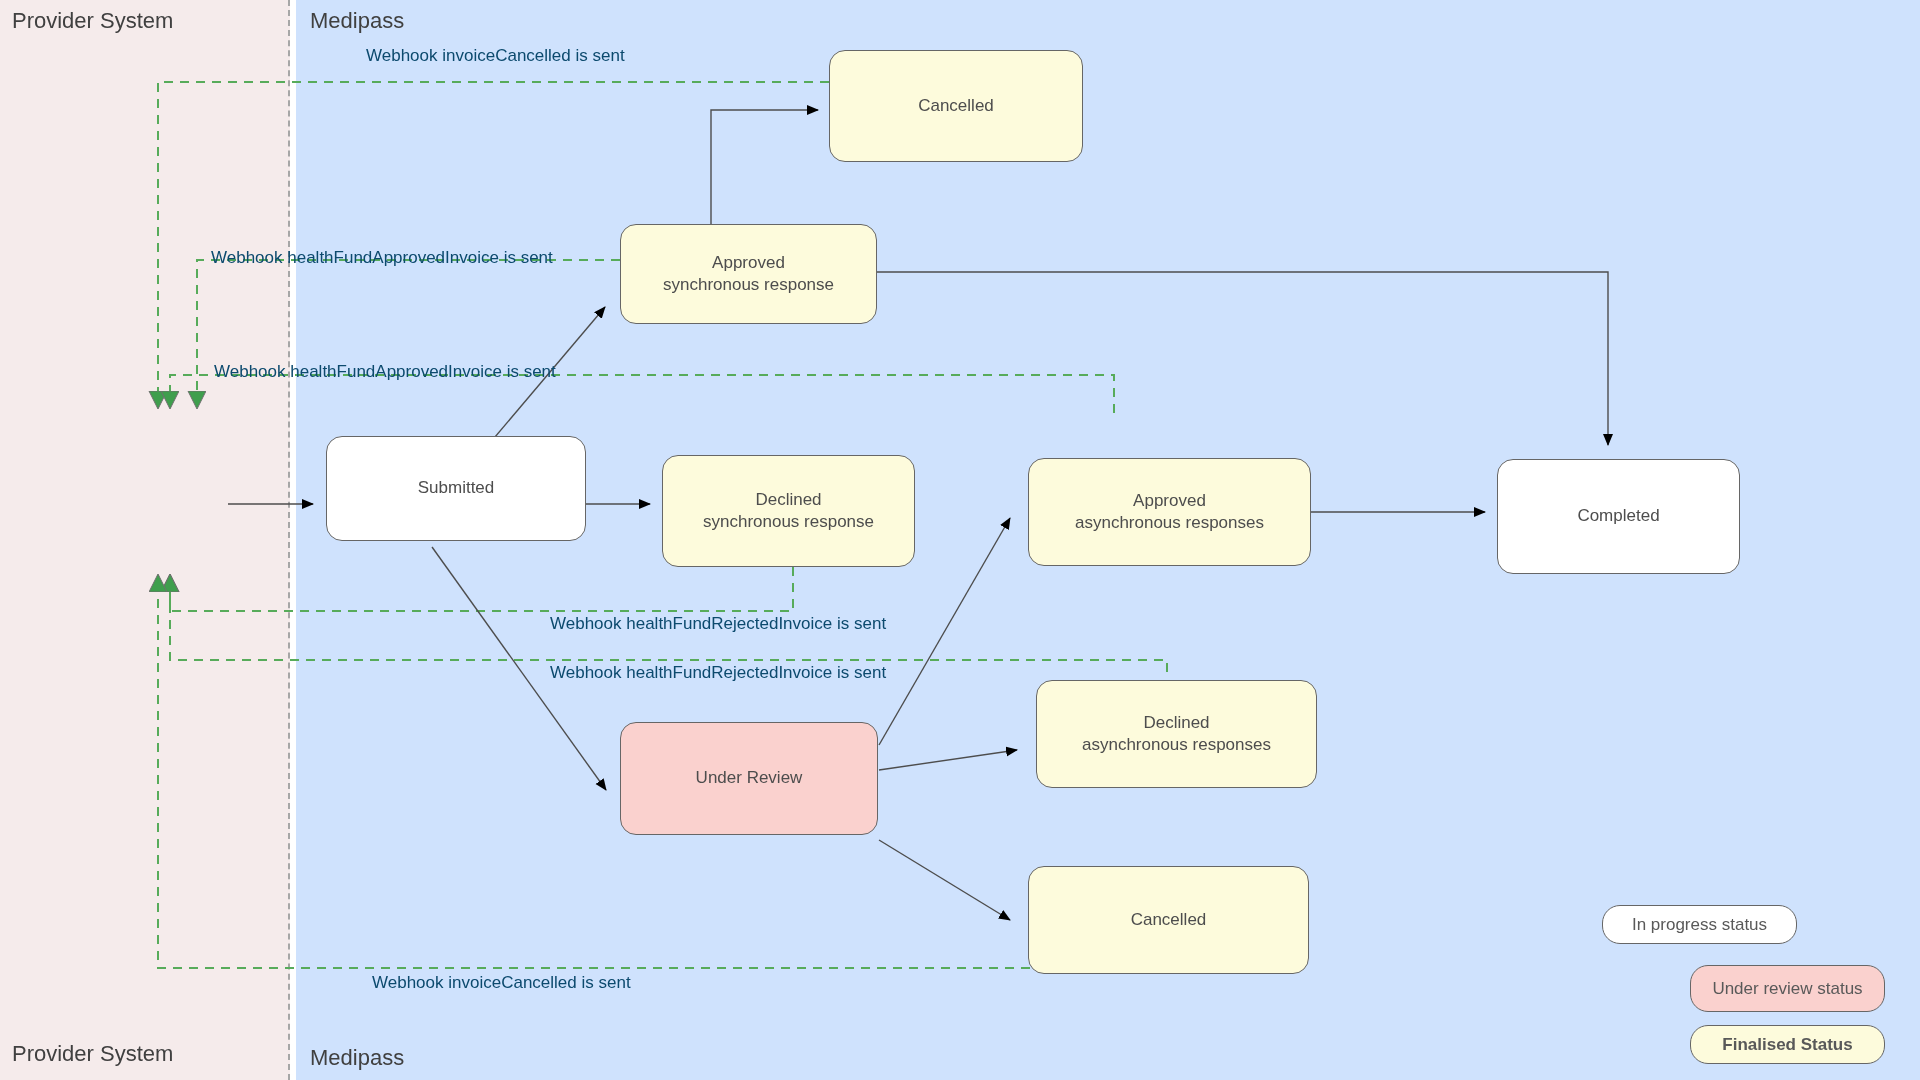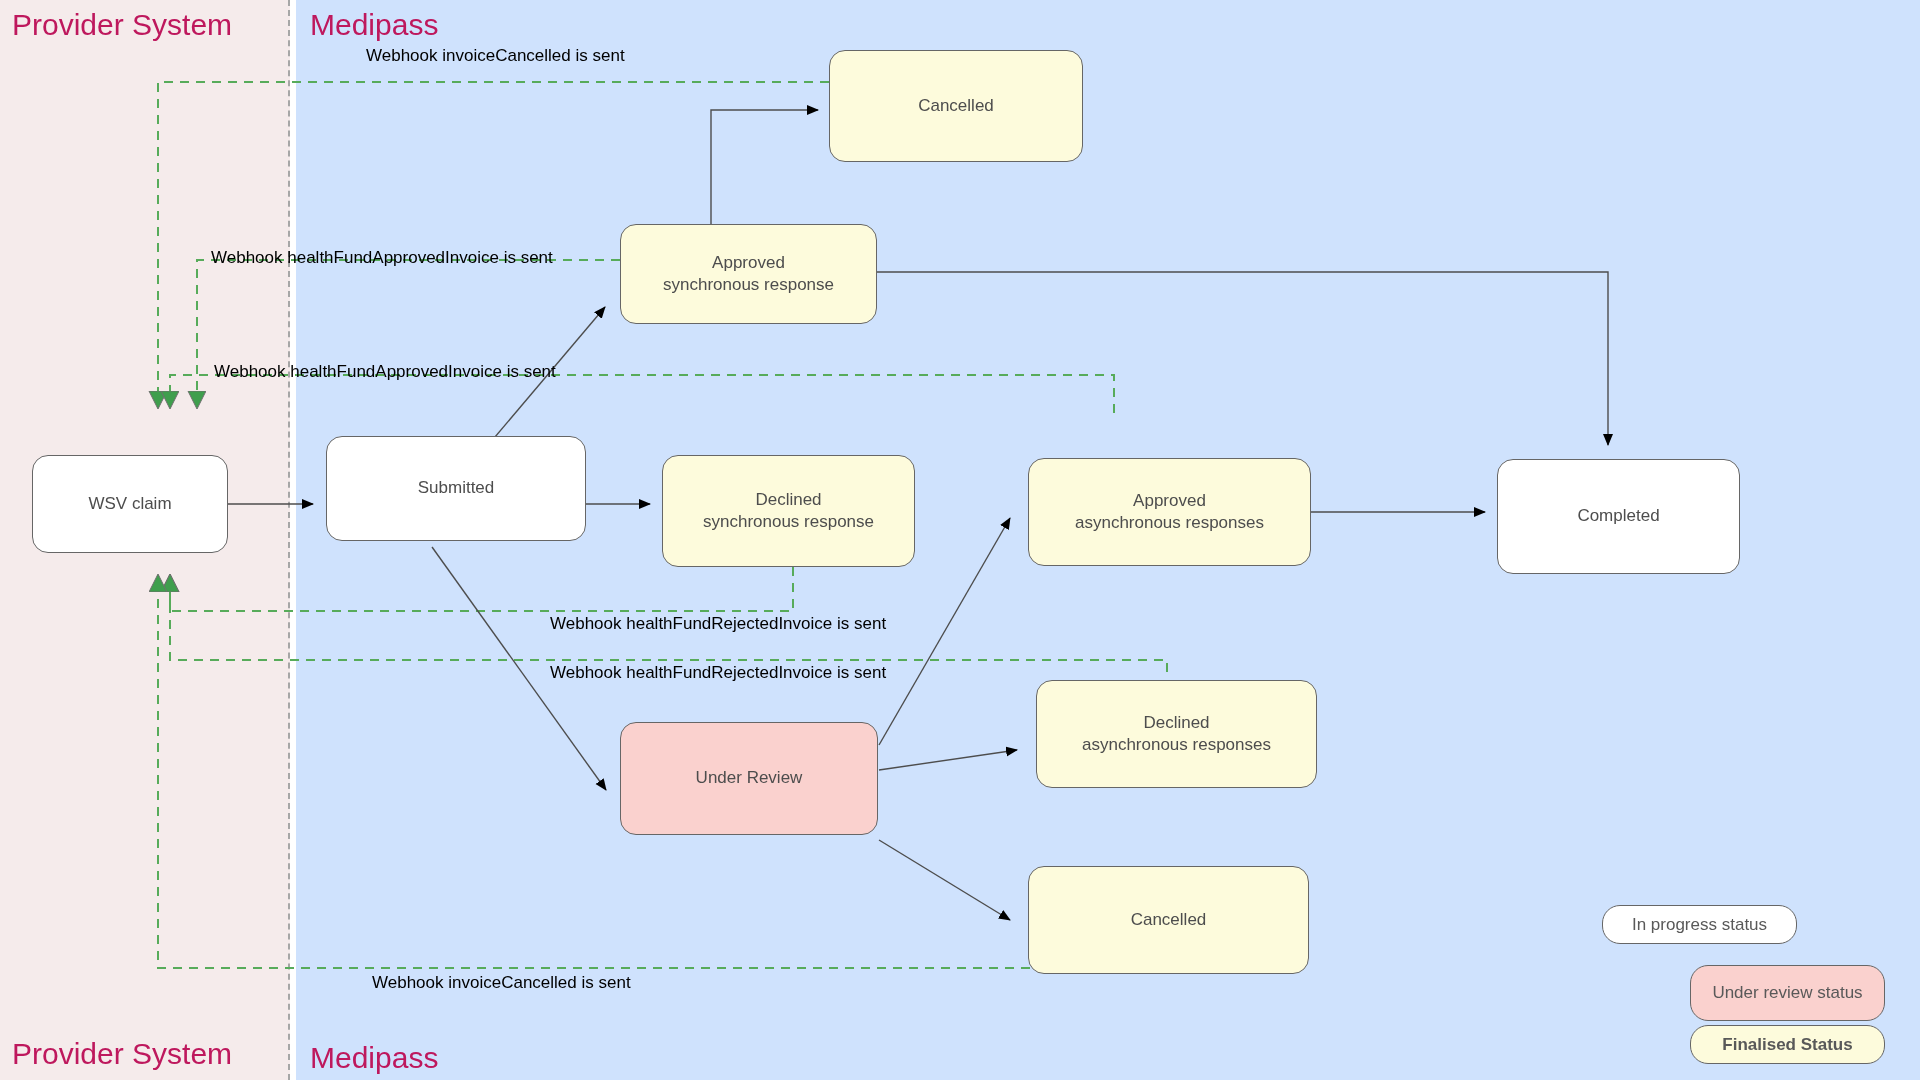--- a/index.html
+++ b/index.html
@@ -24,22 +24,22 @@
     left: 0px; top: 0px; width: 290px; height: 1080px;
     background: #f5ebeb;
     border-right: 2px dashed #a6a6a6;
   }
   #lane-medipass {
     left: 296px; top: 0px; width: 1624px; height: 1080px;
     background: #cfe2fd;
   }
   .lane-title {
     position: absolute;
-    font-size: 30px;
-    color: #be185d;
+    font-size: 22px;
+    color: #404040;
     white-space: nowrap;
   }
   #title-provider-top { left: 12px; top: 8px; }
   #title-medipass-top { left: 310px; top: 8px; }
   #title-provider-bottom { left: 12px; top: 1054px; transform: translateY(-50%); }
   #title-medipass-bottom { left: 310px; top: 1058px; transform: translateY(-50%); }
 
   
   #edges {
     position: absolute;
@@ -65,21 +65,21 @@
     padding: 4px 23px;
   }
   .node.inprogress { background: #ffffff; }
   .node.finalised  { background: #fdfbdc; }
   .node.review     { background: #fad1ce; }
 
   
   .wh-label {
     position: absolute;
     font-size: 17px;
-    color: #000000;
+    color: #0c4a6e;
     white-space: nowrap;
   }
 
   
   .legend-item {
     position: absolute;
     box-sizing: border-box;
     border: 1px solid #666666;
     border-radius: 18px;
     display: flex;
@@ -163,23 +163,20 @@
       <path d="M879,770 L1017,750" marker-end="url(#arrowBlack)"></path>
     </g>
     <g stroke="#4d4d4d" stroke-width="1.4" fill="none">
       <path d="M879,840 L1010,920" marker-end="url(#arrowBlack)"></path>
     </g>
     <g stroke="#4d4d4d" stroke-width="1.4" fill="none">
       <line x1="1311" y1="512" x2="1485" y2="512" marker-end="url(#arrowBlack)"></line>
     </g>
   </svg>
 
-  <div class="node inprogress" style="left:32px; top:455px; width:196px; height:98px;">
-    <span>WSV claim</span>
-  </div>
 
   <div class="node inprogress" style="left:326px; top:436px; width:260px; height:105px;">
     <span>Submitted</span>
   </div>
 
   <div class="node finalised" style="left:829px; top:50px; width:254px; height:112px;">
     <span>Cancelled</span>
   </div>
 
   <div class="node finalised" style="left:620px; top:224px; width:257px; height:100px;">
@@ -222,20 +219,20 @@
 
   <div class="wh-label" style="left:550px; top:614px;">Webhook healthFundRejectedInvoice is sent</div>
 
   <div class="wh-label" style="left:550px; top:663px;">Webhook healthFundRejectedInvoice is sent</div>
 
   <div class="wh-label" style="left:372px; top:973px;">Webhook invoiceCancelled is sent</div>
 
   <div class="legend-item inprogress" style="left:1602px; top:905px; width:195px; height:39px; background:#ffffff;">
     <span>In progress status</span>
   </div>
-  <div class="legend-item" style="left:1690px; top:965px; width:195px; height:56px; background:#fad1ce;align-items:center;">
+  <div class="legend-item" style="left:1690px; top:965px; width:195px; height:47px; background:#fad1ce;align-items:center;">
     <span>Under review status</span>
   </div>
   <div class="legend-item" style="left:1690px; top:1025px; width:195px; height:39px; background:#fdfbdc;font-weight:bold;">
     <span>Finalised Status</span>
   </div>
 
 </div>
 
 </body></html>

